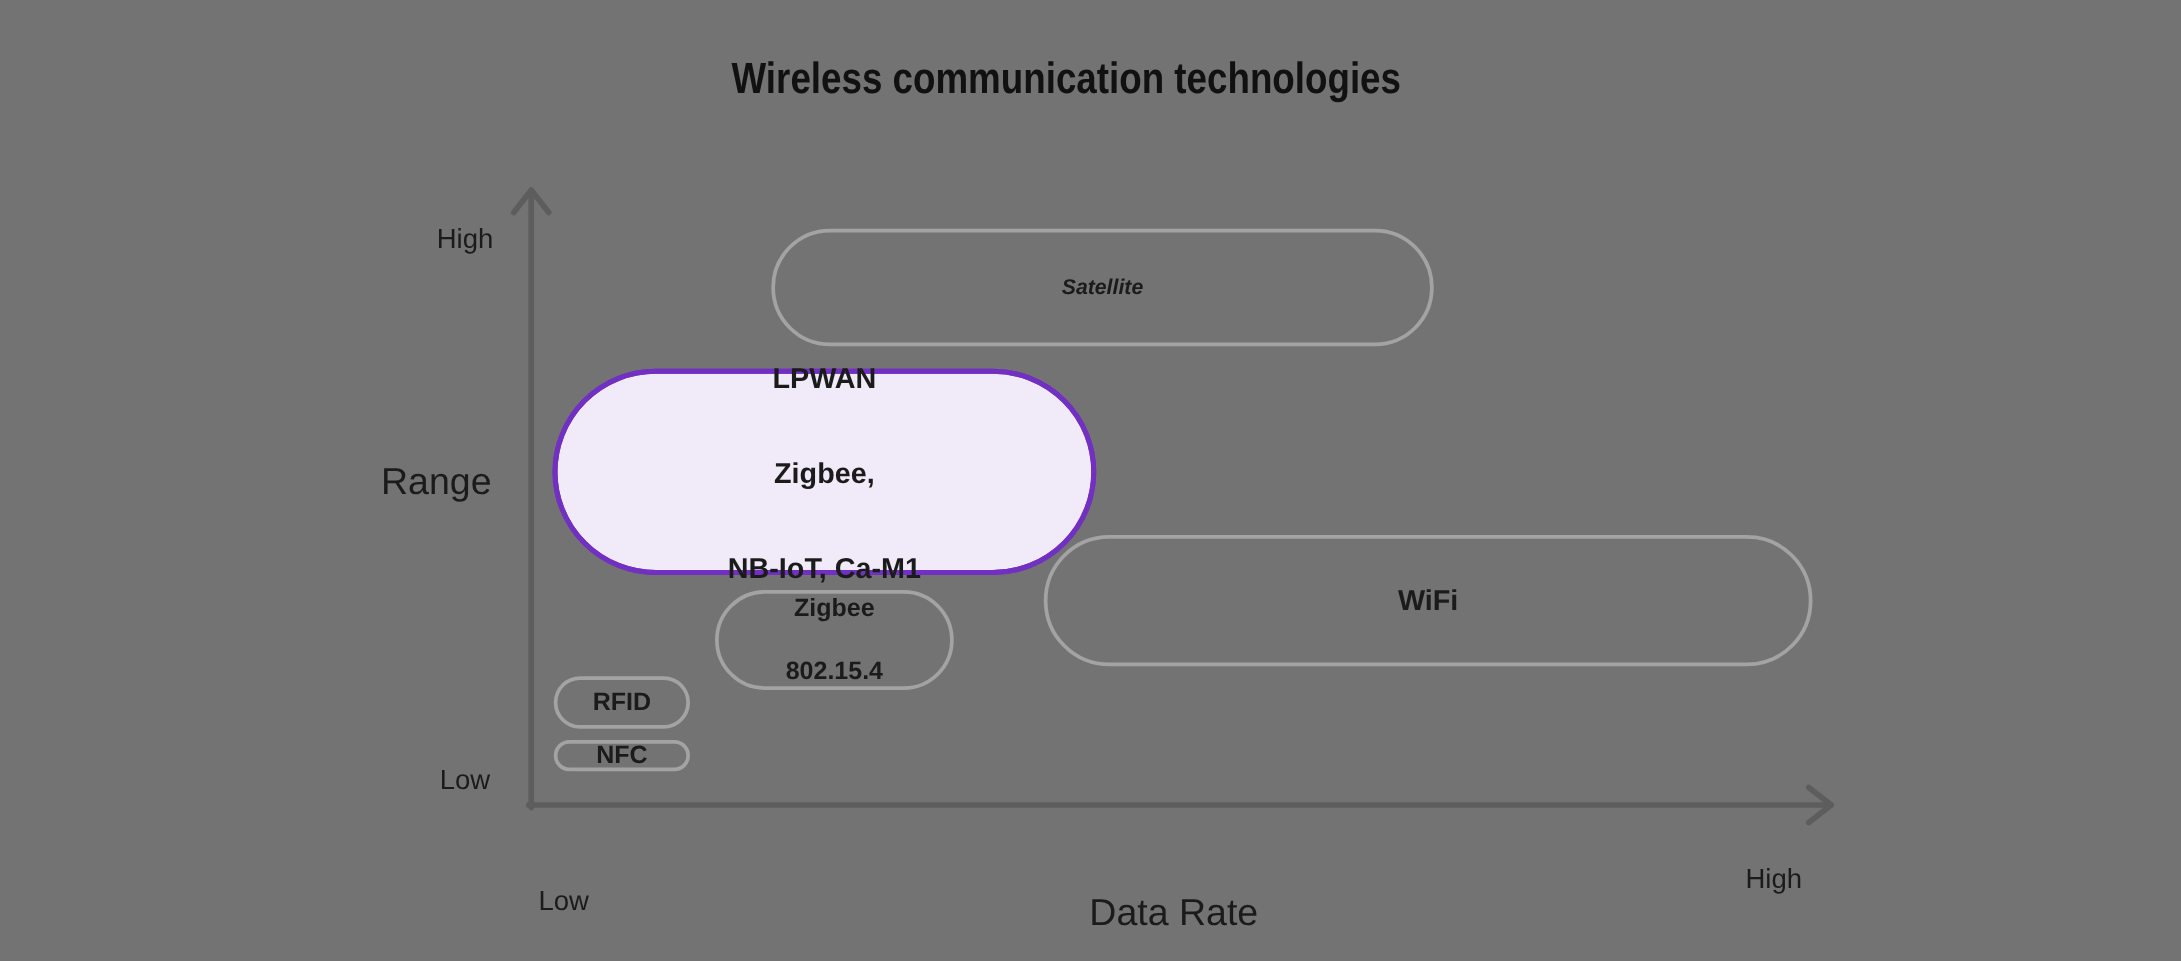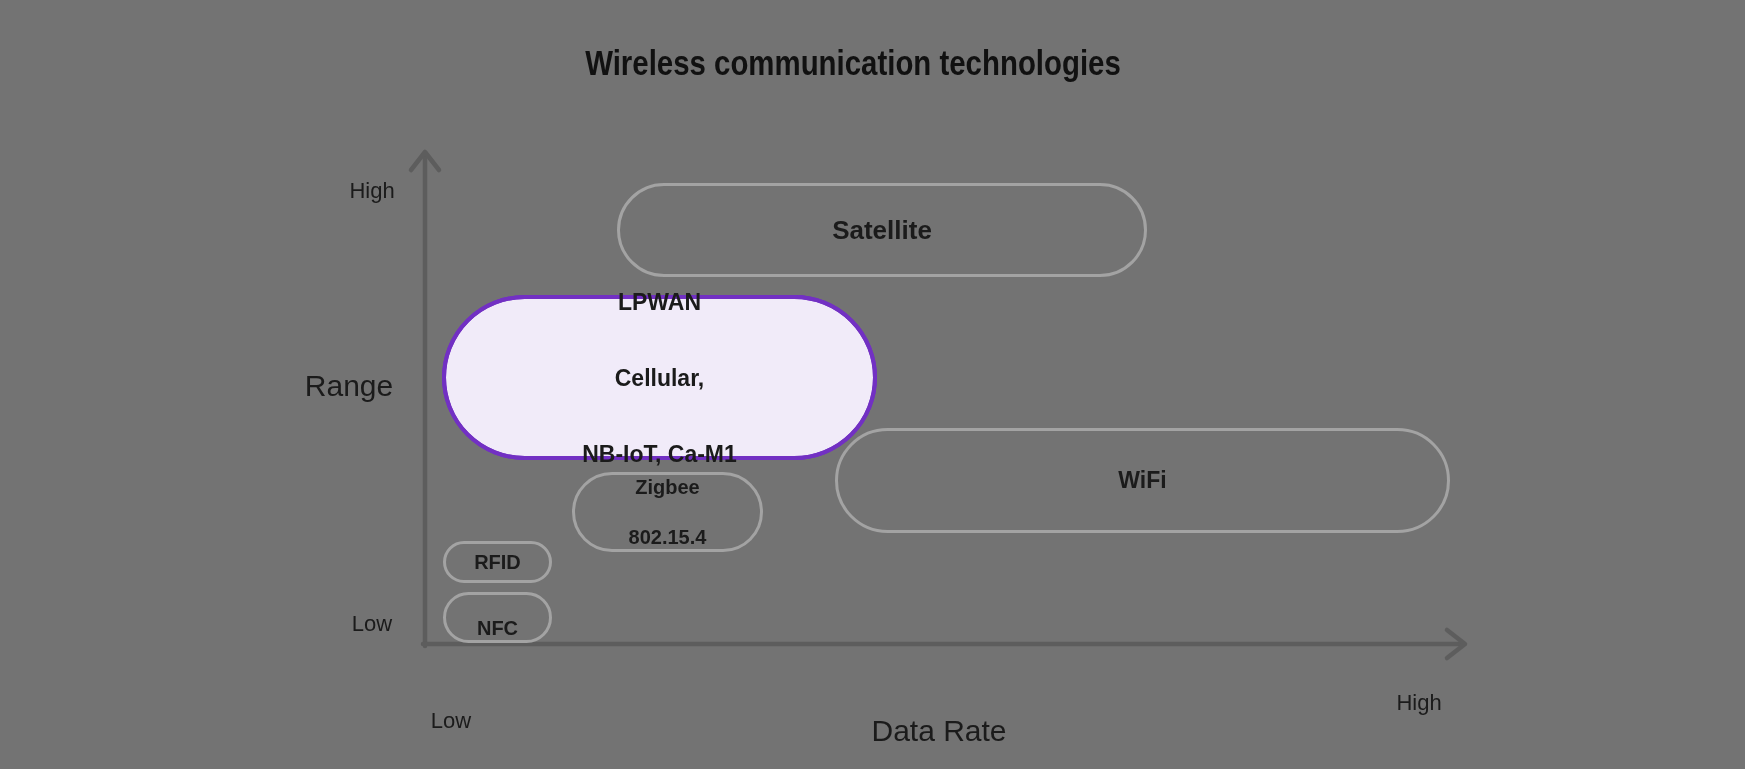--- a/index.html
+++ b/index.html
@@ -80,44 +80,44 @@
     <path class="axis-line" d="M 1447 630 L 1465 644 L 1447 658"></path>
   </svg>
 
   <div class="axis-label" style="left:372px; top:191px;">High</div>
   <div class="axis-label big" style="left:349px; top:386px;">Range</div>
   <div class="axis-label" style="left:372px; top:624px;">Low</div>
   <div class="axis-label" style="left:451px; top:721px;">Low</div>
   <div class="axis-label big" style="left:939px; top:731px;">Data Rate</div>
   <div class="axis-label" style="left:1419px; top:703px;">High</div>
 
-  <div class="pill" style="left:617px; top:183px; width:530px; height:94px; font-size:26px;">
+  <div class="pill" style="left:617px; top:183px; width:530px; height:94px; font-size:17px;font-style:italic;">
     <span>Satellite</span>
   </div>
 
   <div class="pill highlight" style="left:442px; top:295px; width:435px; height:165px;"></div>
 
 
   <div class="pill" style="left:835px; top:428px; width:615px; height:105px; font-size:23px;">
     <span>WiFi</span>
   </div>
 
   <div class="pill" style="left:572px; top:472px; width:191px; height:80px; font-size:20px; line-height:26px;gap:24px;">
     <span>Zigbee</span>
     <span>802.15.4</span>
   </div>
 
 
   <div class="pill" style="left:443px; top:541px; width:109px; height:42px; font-size:20px;">
     <span>RFID</span>
   </div>
 
-  <div class="pill" style="left:443px; top:592px; width:109px; height:51px; font-size:20px;justify-content:flex-end;">
+  <div class="pill" style="left:443px; top:592px; width:109px; height:25px; font-size:20px;">
     <span>NFC</span>
   </div>
 
   <div class="pill highlight-top" style="left:442px; top:295px; width:435px; height:165px; font-size:23px; line-height:32px;">
     <span>LPWAN</span>
-    <span>Cellular,</span>
+    <span>Zigbee,</span>
     <span>NB-IoT, Ca-M1</span>
   </div>
 
 </div>
 
 </body></html>

